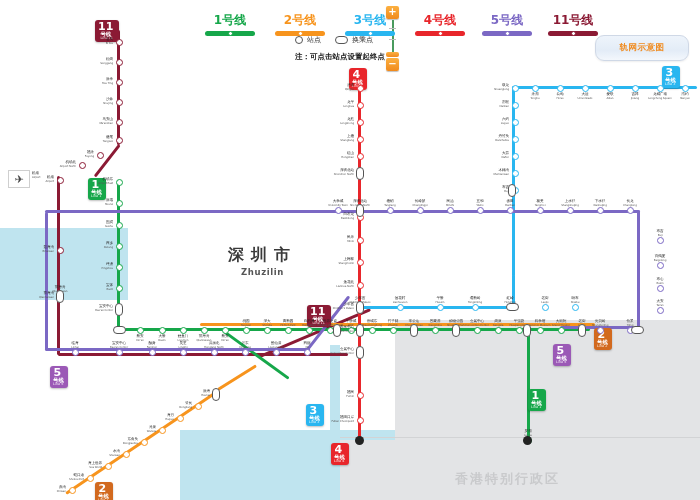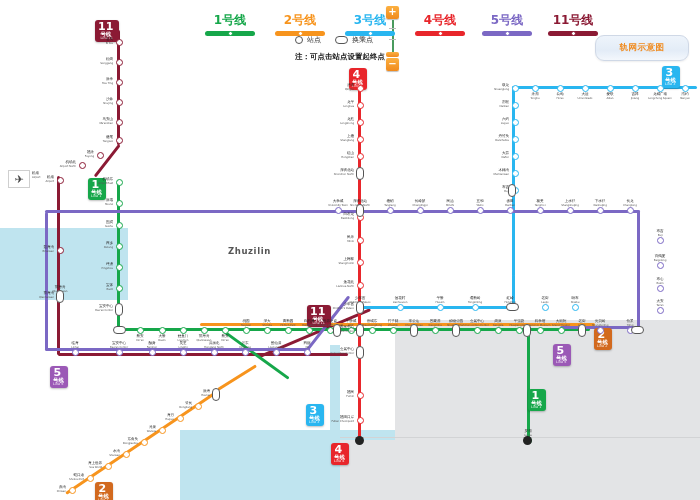--- a/index.html
+++ b/index.html
@@ -157,22 +157,24 @@
   <div class="seg" style="left:637px;top:210px;width:3px;height:118px;background:#7b68c4;"></div>
   <div class="seg" style="left:560px;top:326px;width:80px;height:3px;background:#7b68c4;"></div>
 
   <div id="airport">✈</div>
   <div class="lab" style="left:32px;top:172px;">
     <span>机场</span>
     <span class="en">Airport</span>
   </div>
 
   <div id="cityname">
+    <div class="cn">深圳市</div>
     <div class="en">Zhuzilin</div>
   </div>
+  <div id="hkname">香港特别行政区</div>
 
   <div id="badge-layer">
       <div class="badge" style="left: 95px; top: 20px; background: rgb(139, 26, 52);">
         <span class="num">11</span>
         <span class="tx">
           <span class="cn">号线</span>
           <span class="en2">Line 11</span>
         </span>
       </div>
       <div class="badge" style="left: 349px; top: 68px; background: rgb(232, 38, 43);">

